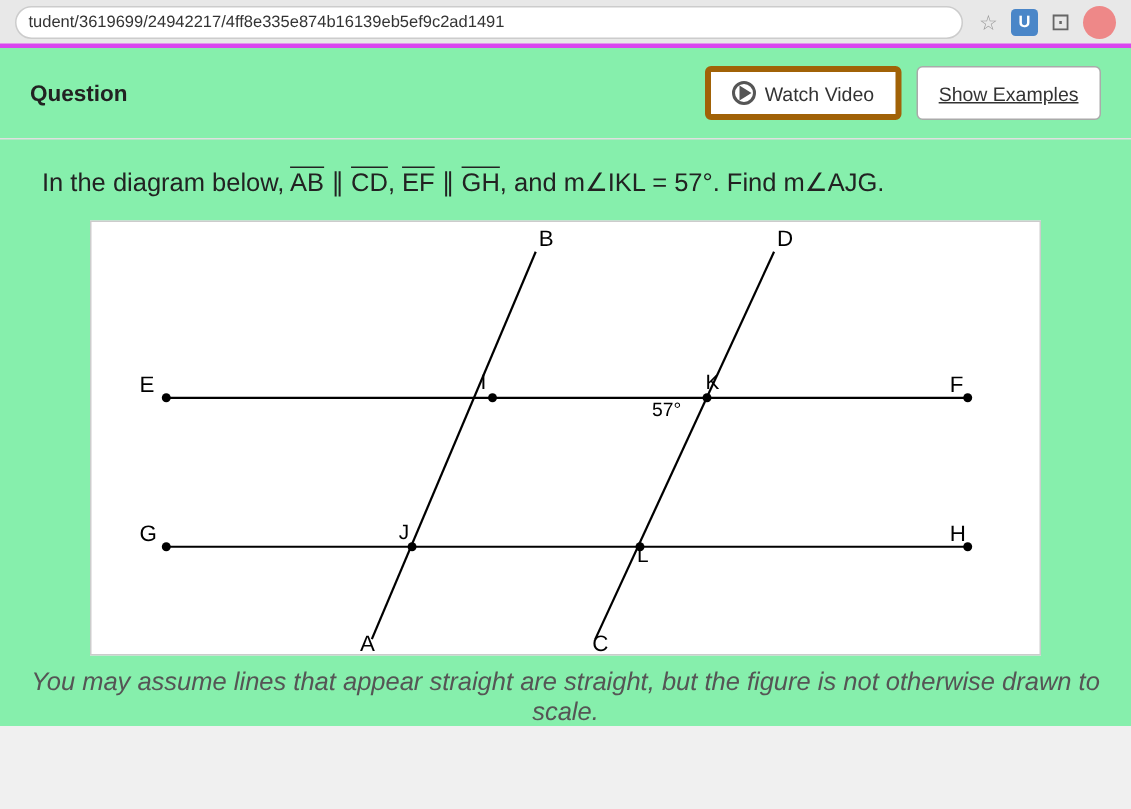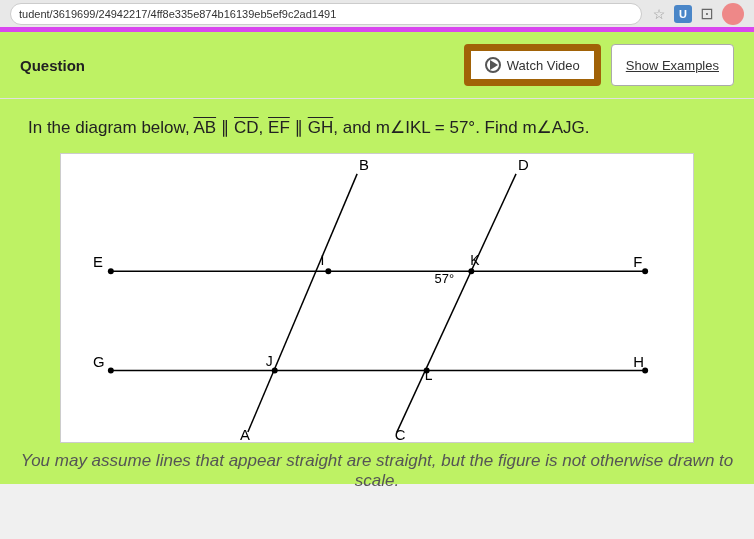--- a/index.html
+++ b/index.html
@@ -9,21 +9,21 @@
       font-family: Arial, sans-serif;
       background: #f0f0f0;
       overflow: hidden;
     }
     .browser-bar {
       background: #e8e8e8;
       height: 32px;
       display: flex;
       align-items: center;
       padding: 0 10px;
-      border-bottom: 5px solid #d946ef;
+      border-bottom: 3px solid #d946ef;
       gap: 8px;
     }
     .url-bar {
       flex: 1;
       background: white;
       border: 1px solid #ccc;
       border-radius: 12px;
       height: 22px;
       padding: 0 8px;
       font-size: 11px;
@@ -39,21 +39,21 @@
     .browser-icon {
       width: 18px;
       height: 18px;
       display: flex;
       align-items: center;
       justify-content: center;
       font-size: 14px;
       color: #666;
     }
     .main-content {
-      background: #bef264;
+      background: #86efac;
       margin: 0;
       height: 452px;
     }
     .header {
       display: flex;
       align-items: center;
       padding: 12px 20px;
       border-bottom: 1px solid #e0e0e0;
     }
     .question-label {
@@ -63,21 +63,21 @@
       flex: 1;
     }
     .header-buttons {
       display: flex;
       gap: 10px;
     }
     .btn-watch {
       display: flex;
       align-items: center;
       gap: 6px;
-      border: 7px solid #a16207;
+      border: 4px solid #a16207;
       border-radius: 4px;
       padding: 6px 14px;
       font-size: 13px;
       background: white;
       cursor: pointer;
       color: #333;
     }
     .btn-examples {
       display: flex;
       align-items: center;

